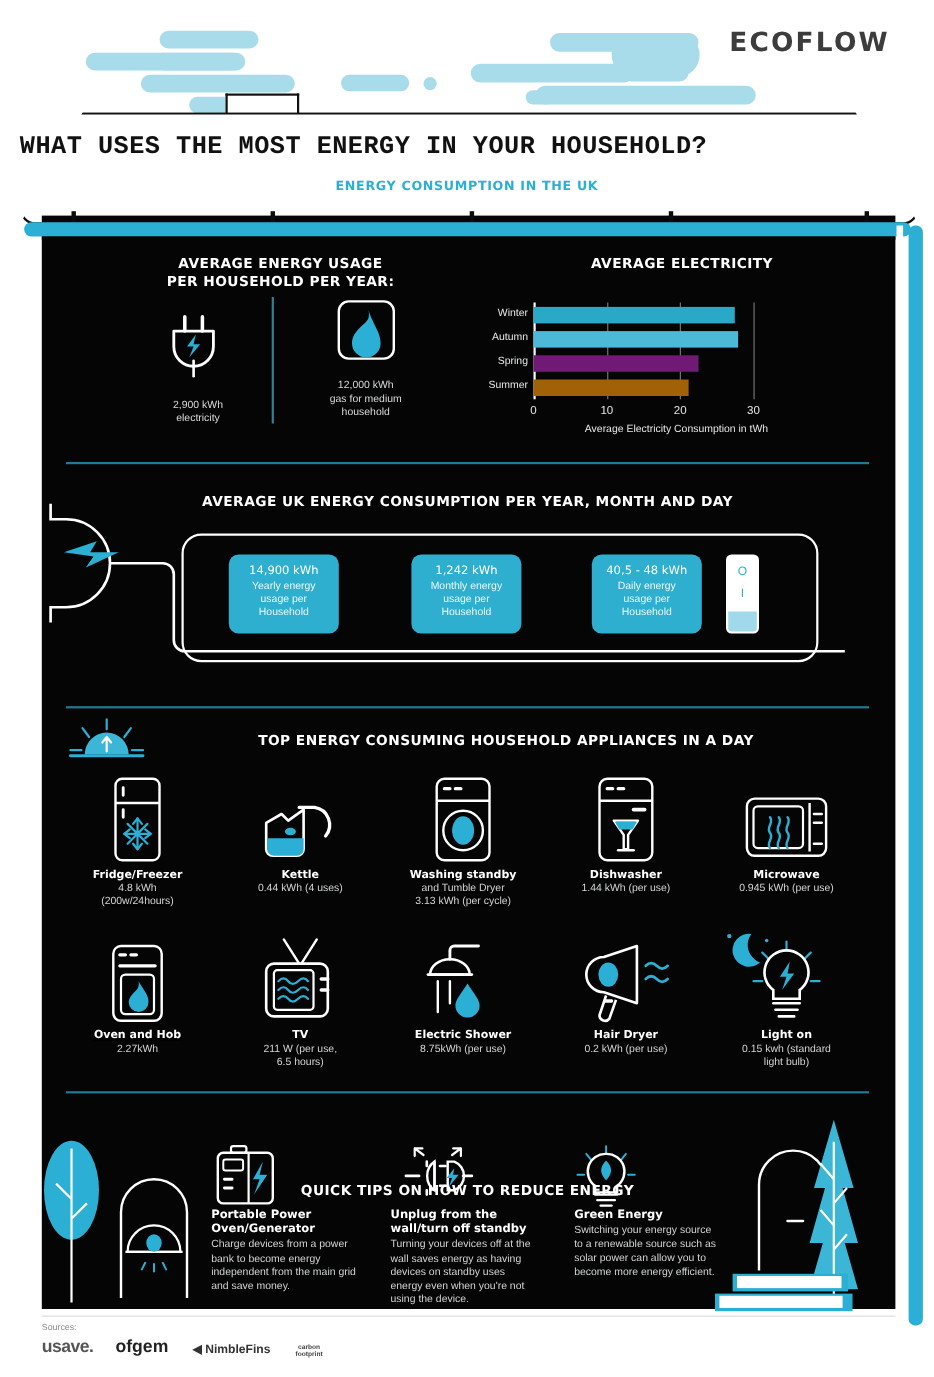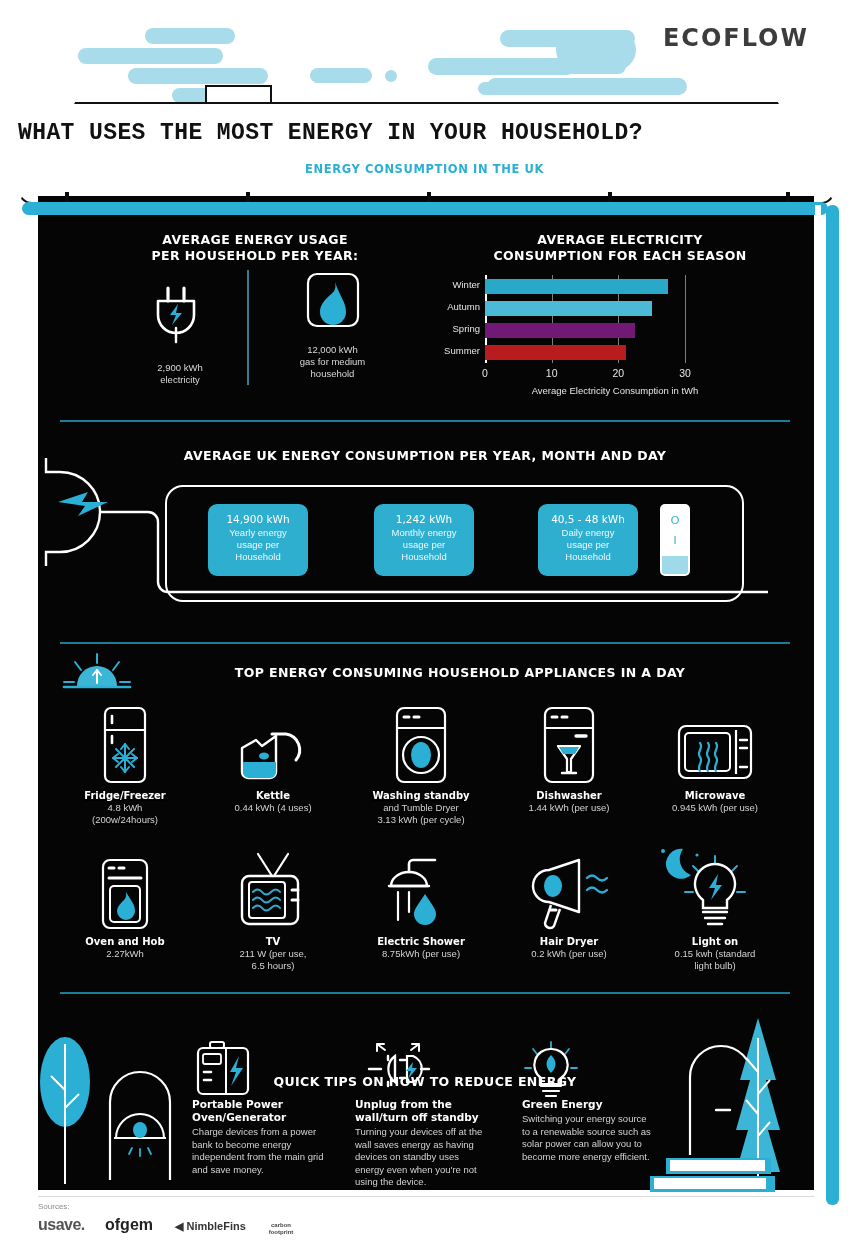--- a/index.html
+++ b/index.html
@@ -116,21 +116,20 @@
   <div class="panel"></div>
   <div class="rightstripe2"></div>
   <div class="rightstripe"></div>
 
   <div class="sec-title" style="left:60px;top:232px;width:390px;font-size:12.5px;line-height:16px">
     <div>AVERAGE ENERGY USAGE</div>
     <div>PER HOUSEHOLD PER YEAR:</div>
   </div>
   <div class="sec-title" style="left:455px;top:232px;width:330px;font-size:12.5px;line-height:16px">
     <div>AVERAGE ELECTRICITY</div>
-    <div>CONSUMPTION FOR EACH SEASON</div>
   </div>
 
   <div style="position:absolute;left:120px;top:278px;width:120px;text-align:center">
     <svg width="60" height="72" viewBox="0 0 60 72">
       <path d="M18 10 v13 M34 10 v13" stroke="#fff" stroke-width="3.2" fill="none" stroke-linecap="round"></path>
       <path d="M8 23 h36 v14 a18 18 0 0 1 -36 0 z" stroke="#fff" stroke-width="2.6" fill="none" stroke-linejoin="round"></path>
       <path d="M26 50 v14" stroke="#fff" stroke-width="2.4" fill="none" stroke-linecap="round"></path>
       <path d="M28 26 l-8 11 h6 l-4 10 l10 -12 h-6 z" fill="#2bafd4"></path>
     </svg>
     <div class="stat-cap" style="margin-top:8px">
@@ -158,27 +157,27 @@
     <div style="position:absolute;left:0;top:0;width:1.5px;height:88px;background:#fff"></div>
     <div id="chart-grid">
         <div class="grid" style="left: 66.6667px;"></div>
         <div class="grid" style="left: 133.333px;"></div>
         <div class="grid" style="left: 200px;"></div>
       </div>
     <div id="chart-bars">
         <div class="bar" style="top: 4px; width: 183.333px; background: rgb(41, 168, 200);">
           <div class="ylab">Winter</div>
         </div>
-        <div class="bar" style="top: 26px; width: 167px; background: rgb(76, 185, 214);">
+        <div class="bar" style="top: 26px; width: 186px; background: rgb(76, 185, 214);">
           <div class="ylab">Autumn</div>
         </div>
         <div class="bar" style="top: 48px; width: 150px; background: #701a75;">
           <div class="ylab">Spring</div>
         </div>
-        <div class="bar" style="top: 70px; width: 141.333px; background: #b91c1c;">
+        <div class="bar" style="top: 70px; width: 141.333px; background: #a16207;">
           <div class="ylab">Summer</div>
         </div>
       </div>
     <div id="chart-xticks">
         <div class="axisnum" style="left: 0px;">0</div>
         <div class="axisnum" style="left: 66.6667px;">10</div>
         <div class="axisnum" style="left: 133.333px;">20</div>
         <div class="axisnum" style="left: 200px;">30</div>
       </div>
     <div class="axistitle">Average Electricity Consumption in tWh</div>

